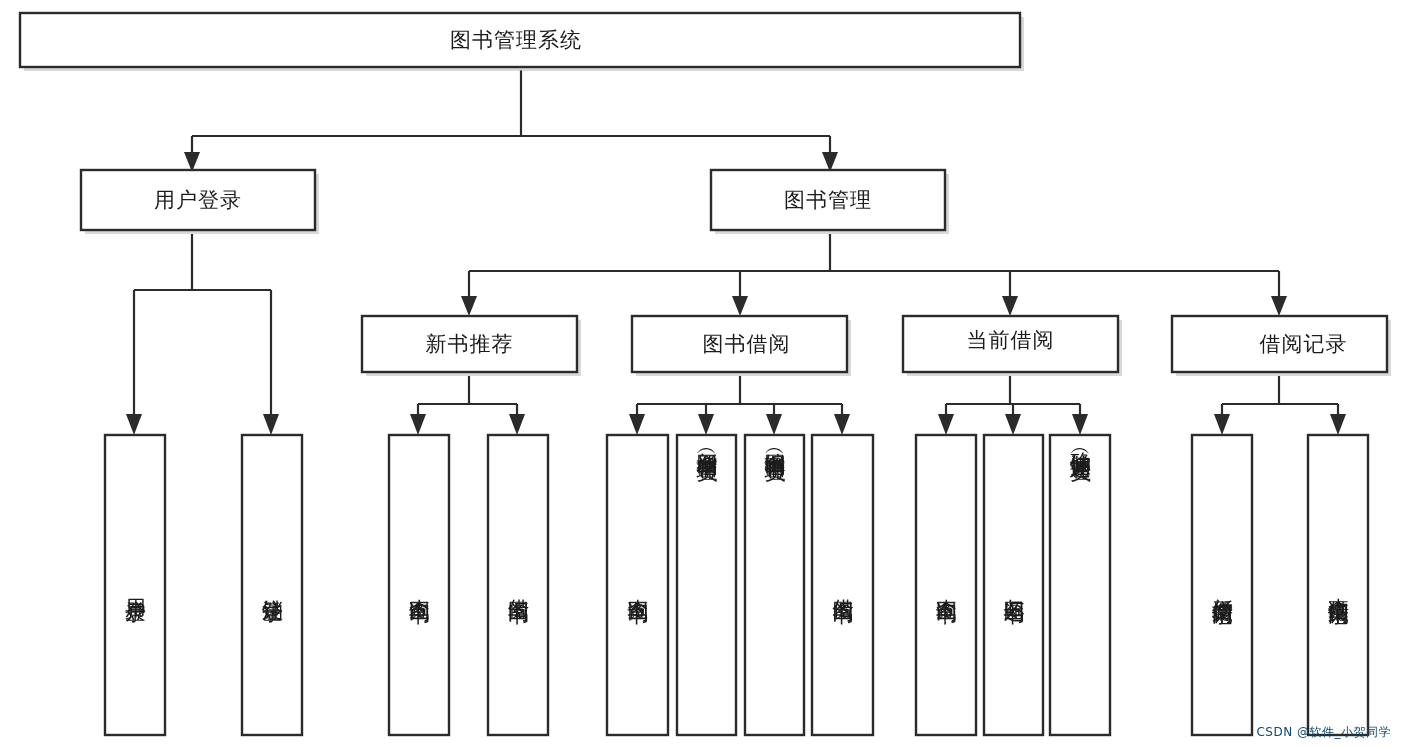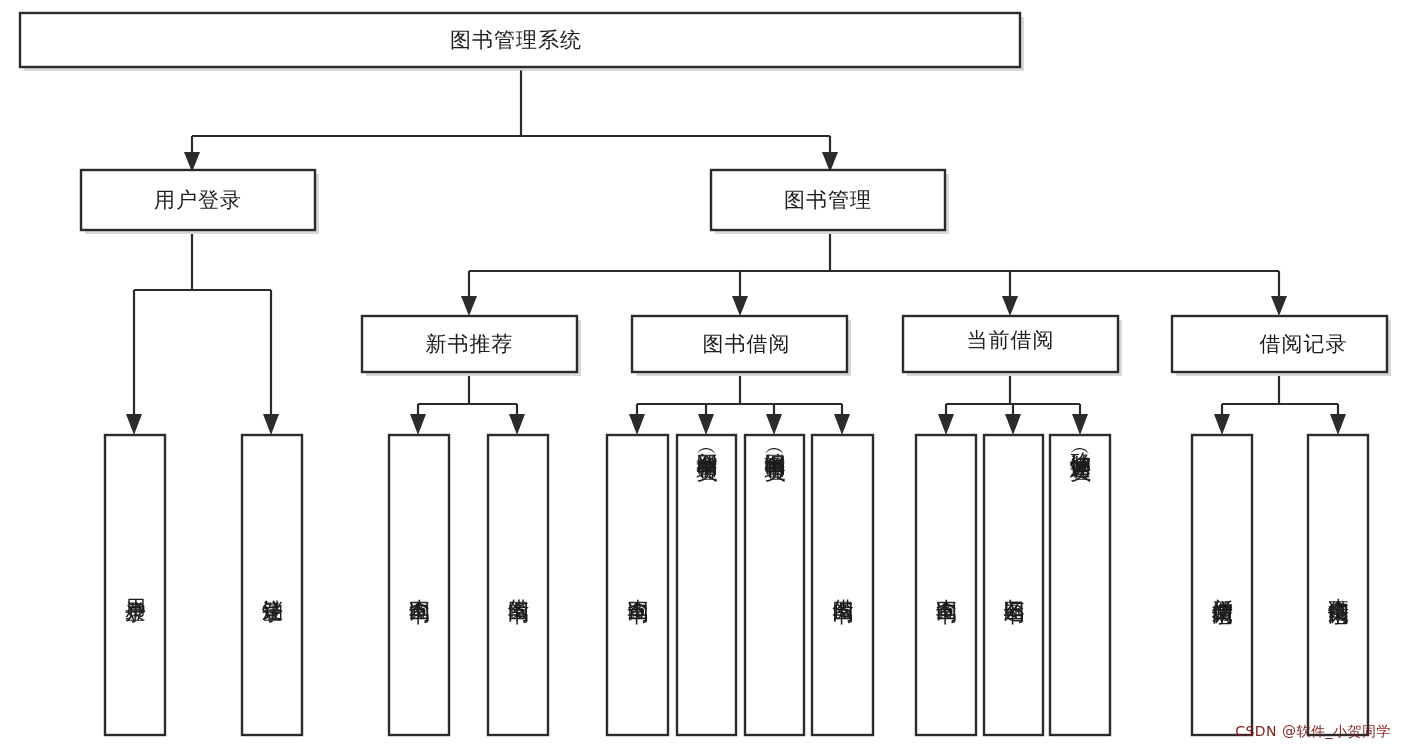--- a/index.html
+++ b/index.html
@@ -68,22 +68,22 @@
     font-size: 21px;
     color: #1c1c1c;
     letter-spacing: 1px;
     white-space: nowrap;
   }
   #watermark {
     position: absolute;
     right: 14px;
     bottom: 6px;
     font-family: "DejaVu Sans", "Liberation Sans", sans-serif;
-    font-size: 14px;
-    color: #7f1d1d;
+    font-size: 12px;
+    color: #0c4a6e;
     letter-spacing: 0.5px;
     white-space: nowrap;
   }
 </style>
 </head>
 <body>
 
 <div id="chart-root">
 
   <svg width="1405" height="747" viewBox="0 0 1405 747" xmlns="http://www.w3.org/2000/svg">

